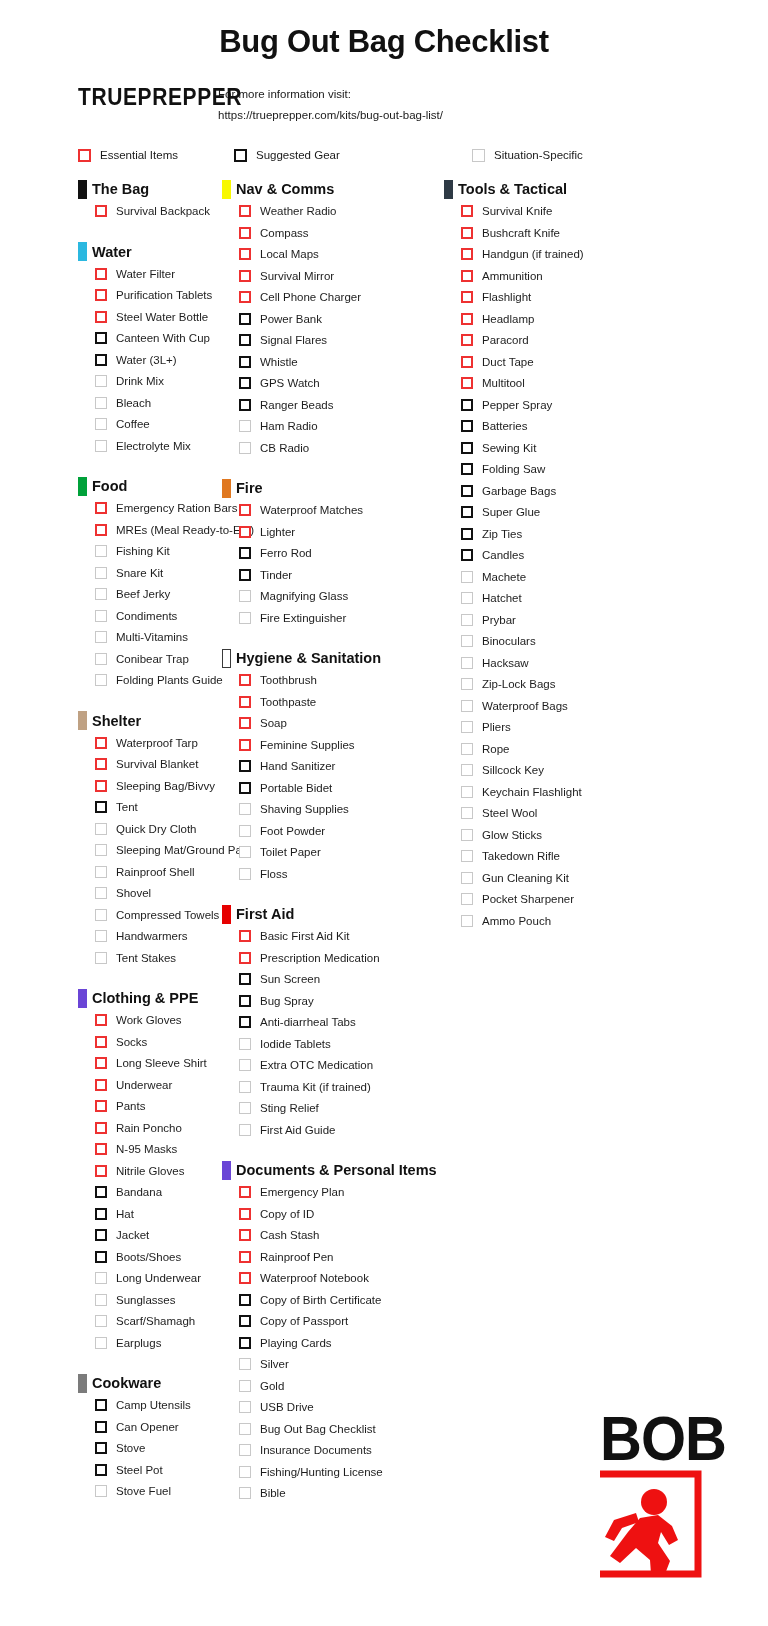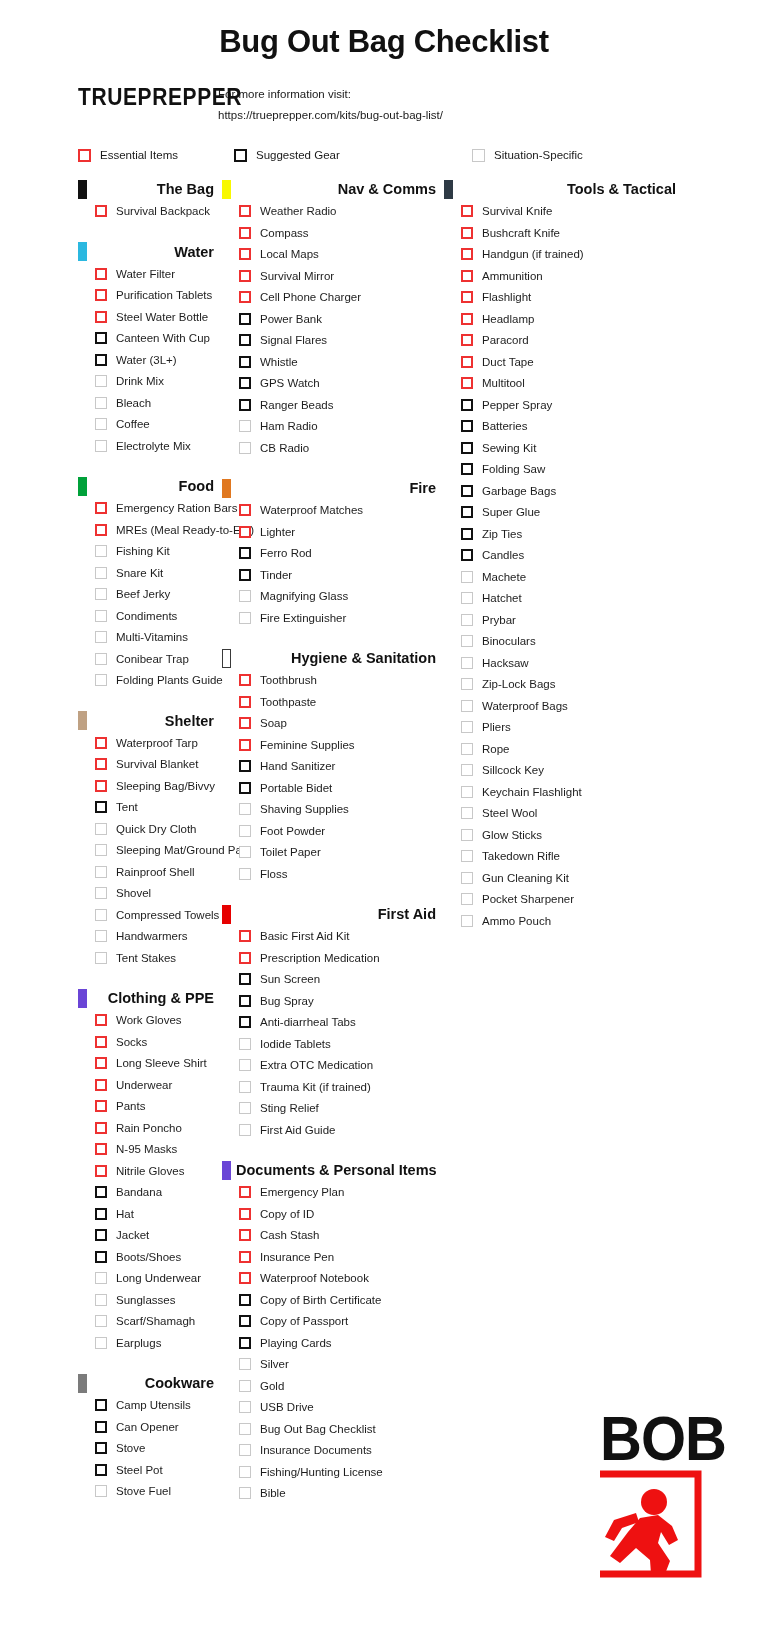--- a/index.html
+++ b/index.html
@@ -64,21 +64,20 @@
   .col { }
   .col1 { width: 214px; padding-left: 78px; }
   .col2 { width: 222px; padding-left: 8px; }
   .col3 { width: 240px; padding-left: 8px; }
 
   .section { margin-bottom: 20px; }
   .section-head {
     display: flex;
     align-items: center;
     margin-bottom: 2px;
-    justify-content: space-between;
   }
   .swatch {
     width: 9px;
     height: 19px;
     margin-right: 5px;
     flex: 0 0 auto;
   }
   .section-title {
     font-size: 14.5px;
     font-weight: bold;
@@ -598,21 +597,21 @@
         <div class="item">
           <span class="box essential"></span>
           <span class="item-label">Copy of ID</span>
         </div>
         <div class="item">
           <span class="box essential"></span>
           <span class="item-label">Cash Stash</span>
         </div>
         <div class="item">
           <span class="box essential"></span>
-          <span class="item-label">Insurance Pen</span>
+          <span class="item-label">Rainproof Pen</span>
         </div>
         <div class="item">
           <span class="box essential"></span>
           <span class="item-label">Waterproof Notebook</span>
         </div>
         <div class="item">
           <span class="box suggested"></span>
           <span class="item-label">Copy of Birth Certificate</span>
         </div>
         <div class="item">

